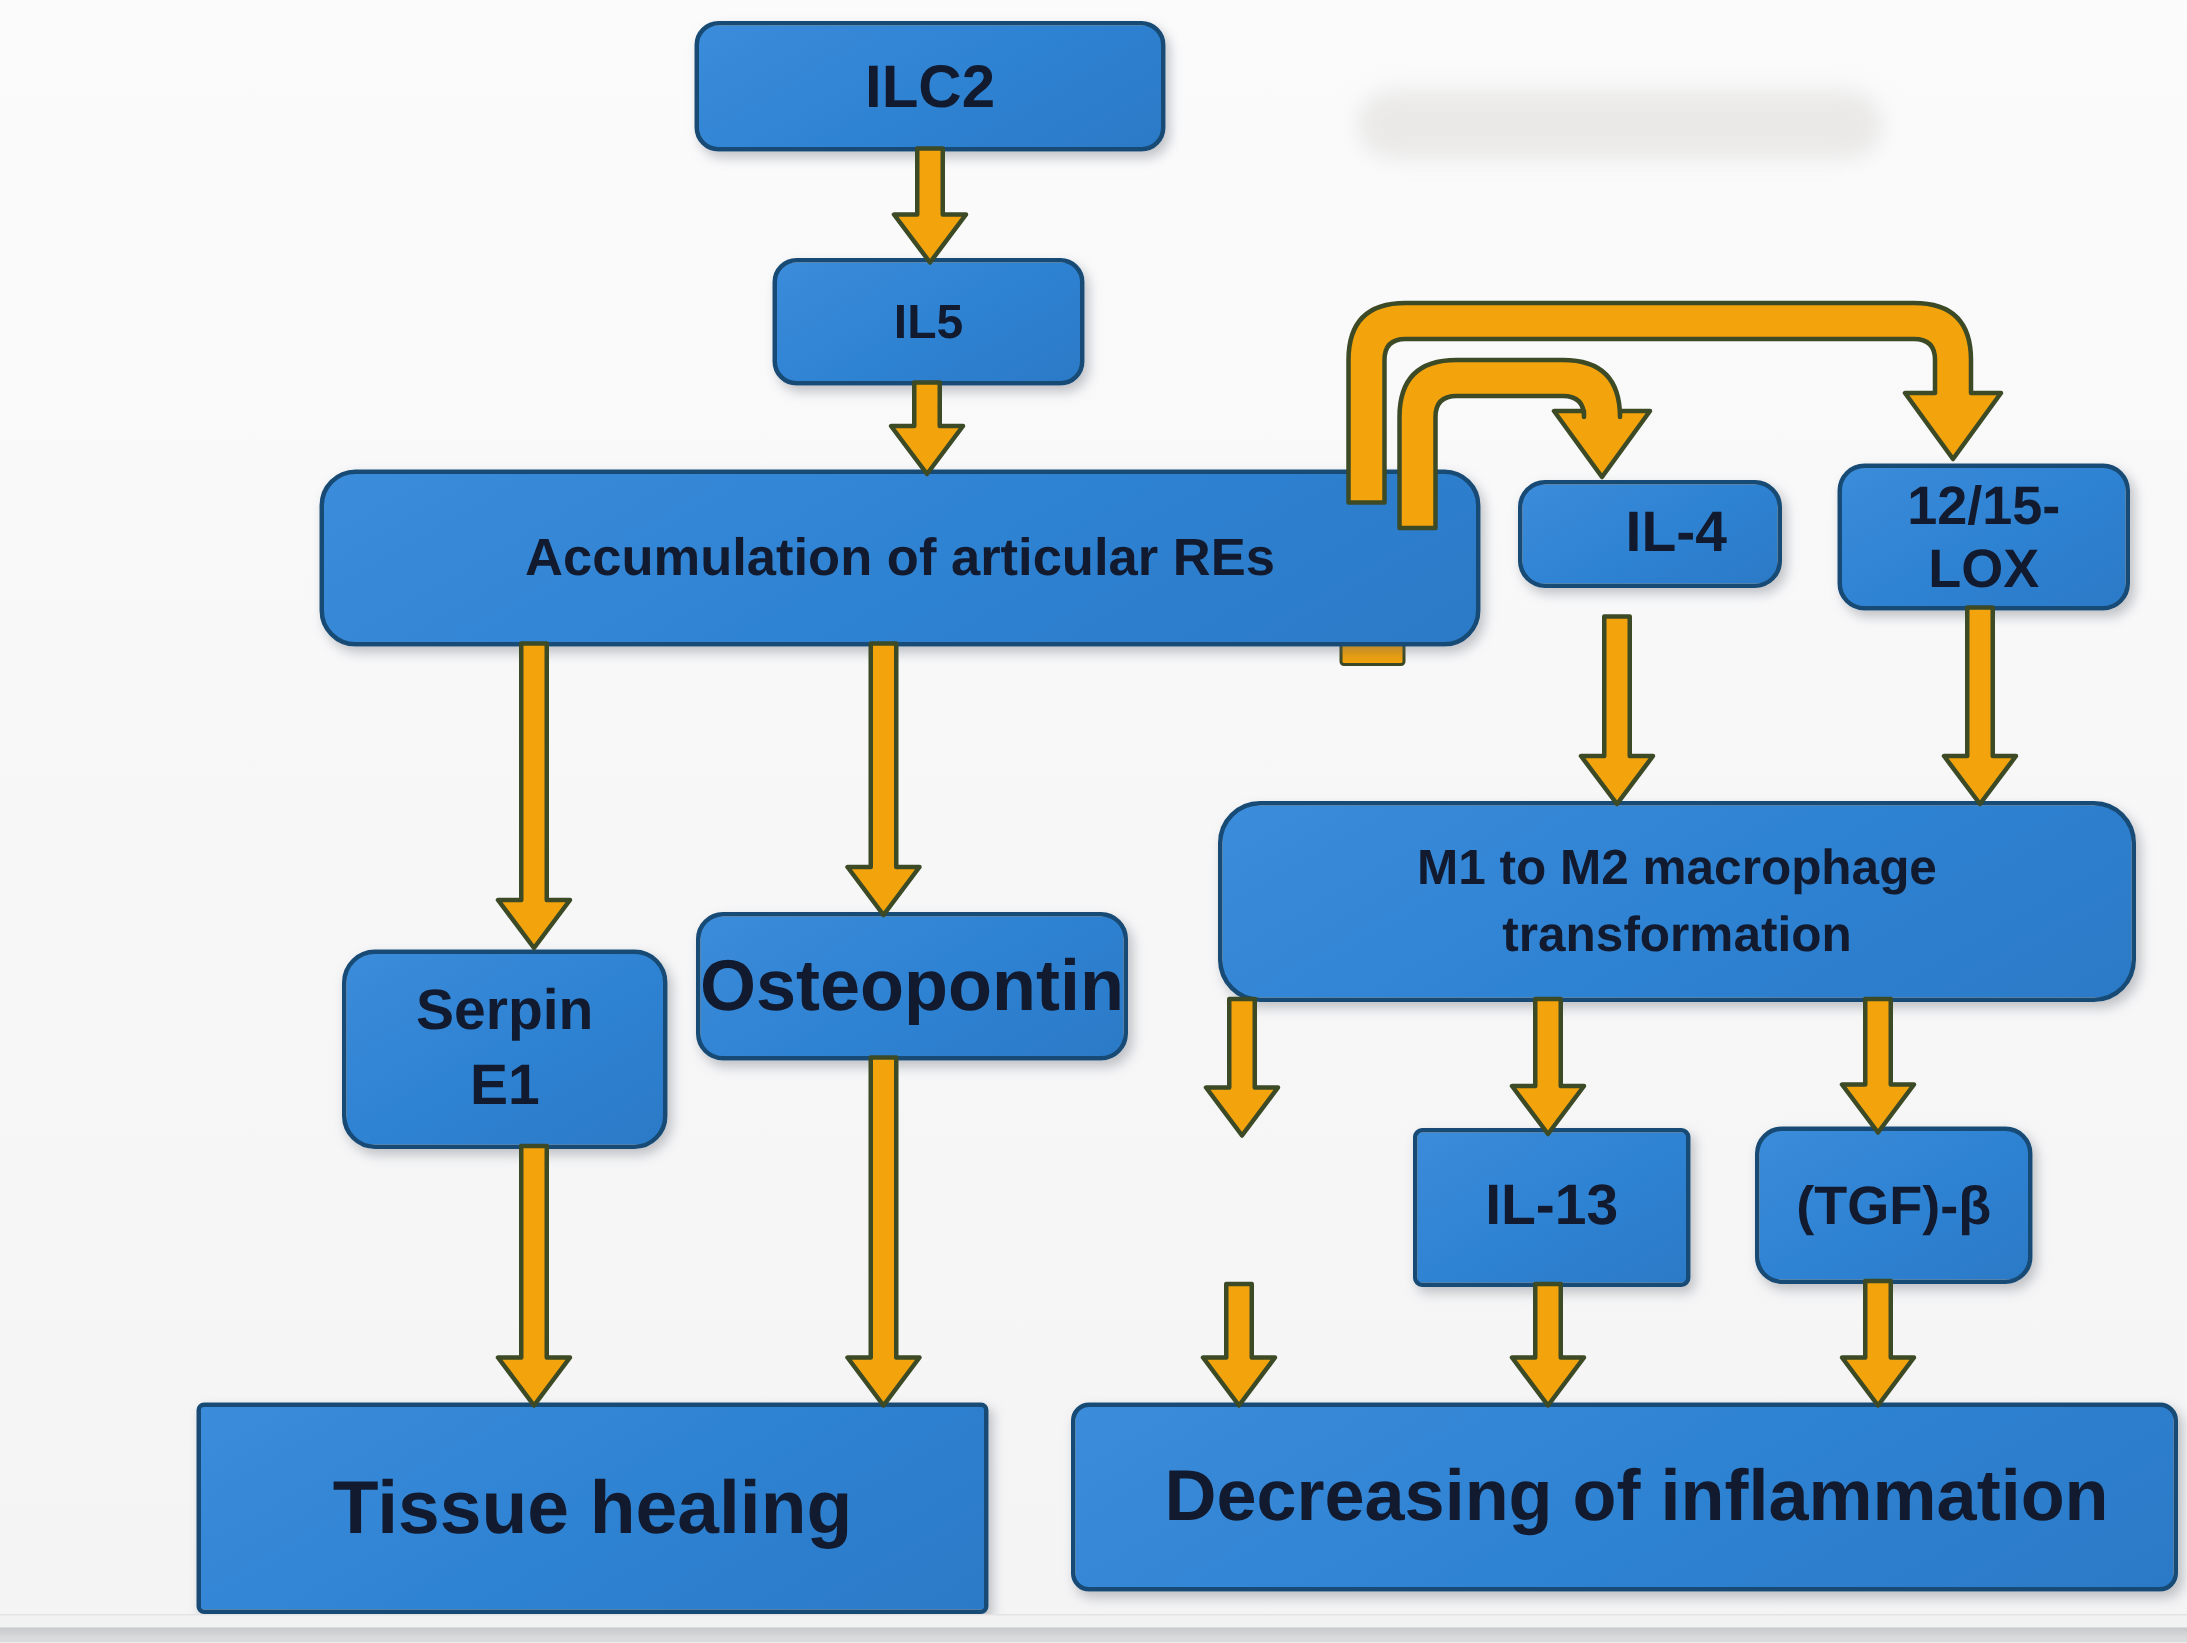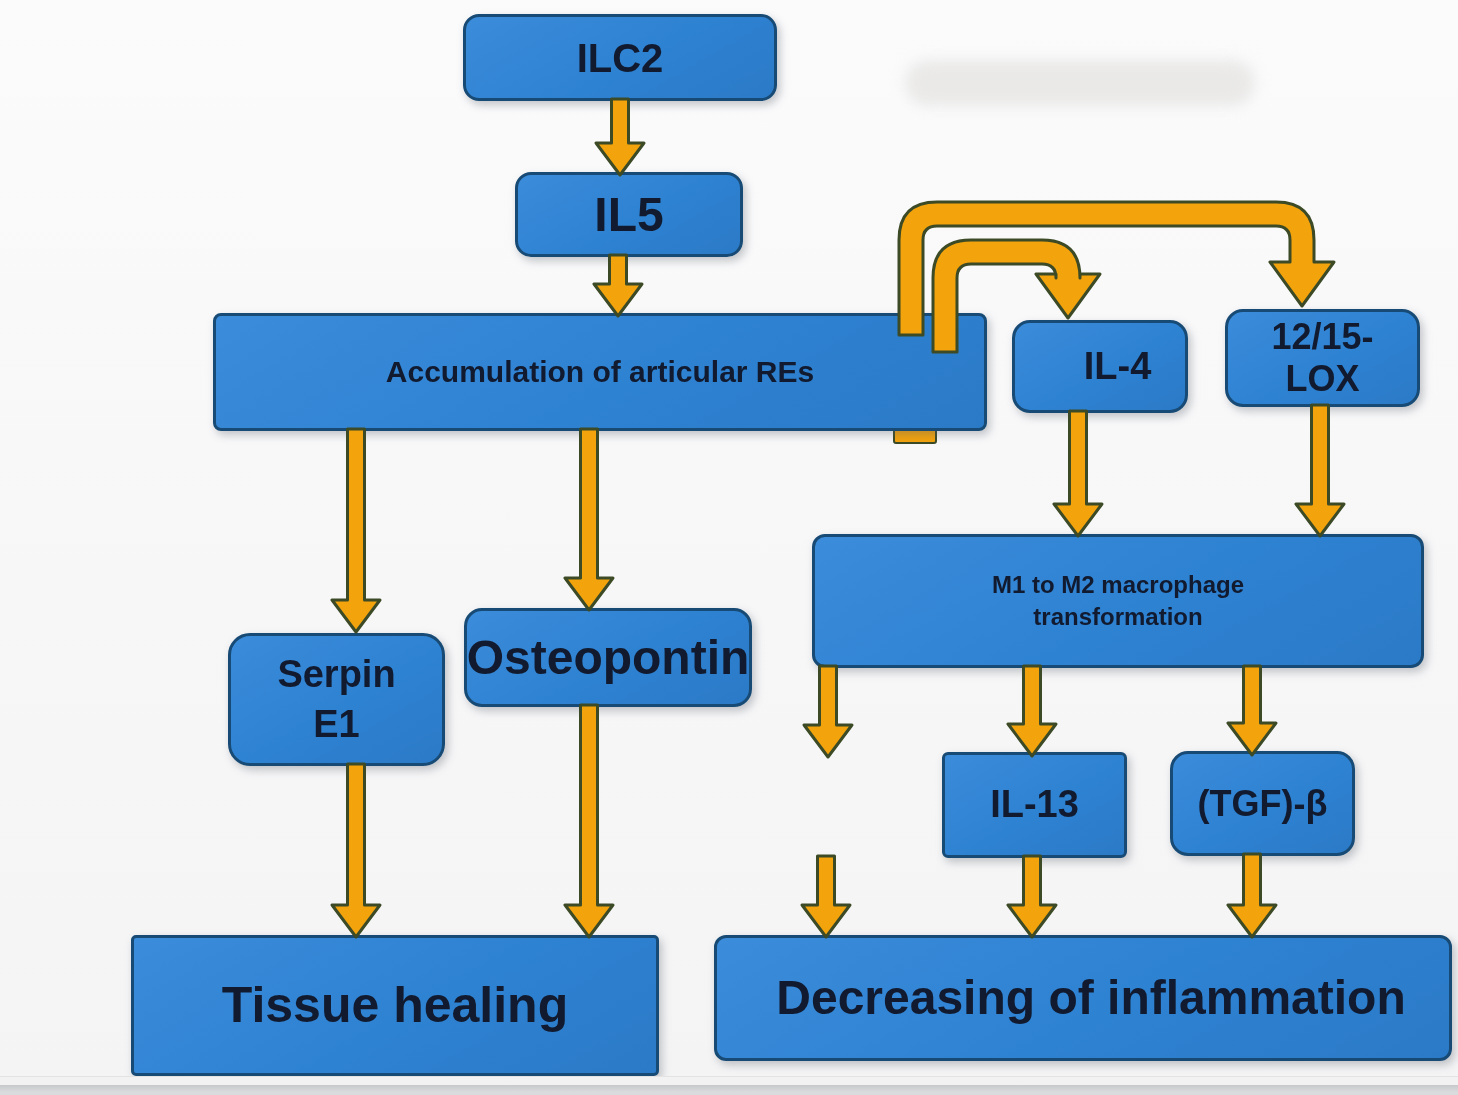--- a/index.html
+++ b/index.html
@@ -46,34 +46,34 @@
 </head>
 <body>
 
 <div class="canvas">
   <div class="smudge"></div>
   <div class="stub"></div>
   <div id="nodes">
       <div class="node" style="left: 463px; top: 14px; width: 314px; height: 87px; border-radius: 16px; font-size: 40px;">
         <span class="line">ILC2</span>
       </div>
-      <div class="node" style="left: 515px; top: 172px; width: 228px; height: 85px; border-radius: 16px; font-size: 48px;">
+      <div class="node" style="left: 515px; top: 172px; width: 208px; height: 85px; border-radius: 16px; font-size: 32px;">
         <span class="line">IL5</span>
       </div>
-      <div class="node" style="left: 213px; top: 313px; width: 774px; height: 118px; border-radius: 8px; font-size: 30px;">
+      <div class="node" style="left: 213px; top: 313px; width: 774px; height: 118px; border-radius: 24px; font-size: 35px;">
         <span class="line">Accumulation of articular REs</span>
       </div>
-      <div class="node" style="left: 1012px; top: 320px; width: 176px; height: 93px; border-radius: 18px; font-size: 38px; padding-left: 35px;">
+      <div class="node" style="left: 1012px; top: 320px; width: 176px; height: 72px; border-radius: 18px; font-size: 38px; padding-left: 35px;">
         <span class="line">IL-4</span>
       </div>
       <div class="node" style="left: 1225px; top: 309px; width: 195px; height: 98px; border-radius: 18px; font-size: 36px; line-height: 1.18; align-items: center;">
         <span class="line">12/15-</span>
         <span class="line">LOX</span>
       </div>
-      <div class="node" style="left: 812px; top: 534px; width: 612px; height: 134px; border-radius: 13px; font-size: 24px; line-height: 1.35;">
+      <div class="node" style="left: 812px; top: 534px; width: 612px; height: 134px; border-radius: 28px; font-size: 33px; line-height: 1.35;">
         <span class="line">M1 to M2 macrophage</span>
         <span class="line">transformation</span>
       </div>
       <div class="node" style="left: 228px; top: 633px; width: 217px; height: 133px; border-radius: 22px; font-size: 38px; line-height: 1.3;">
         <span class="line">Serpin</span>
         <span class="line">E1</span>
       </div>
       <div class="node" style="left: 464px; top: 608px; width: 288px; height: 99px; border-radius: 18px; font-size: 48px;">
         <span class="line">Osteopontin</span>
       </div>

